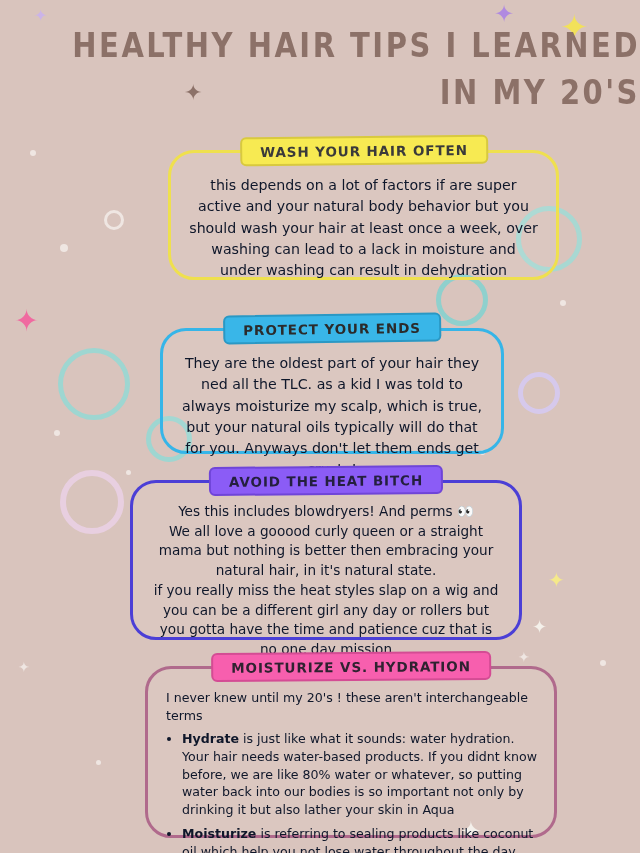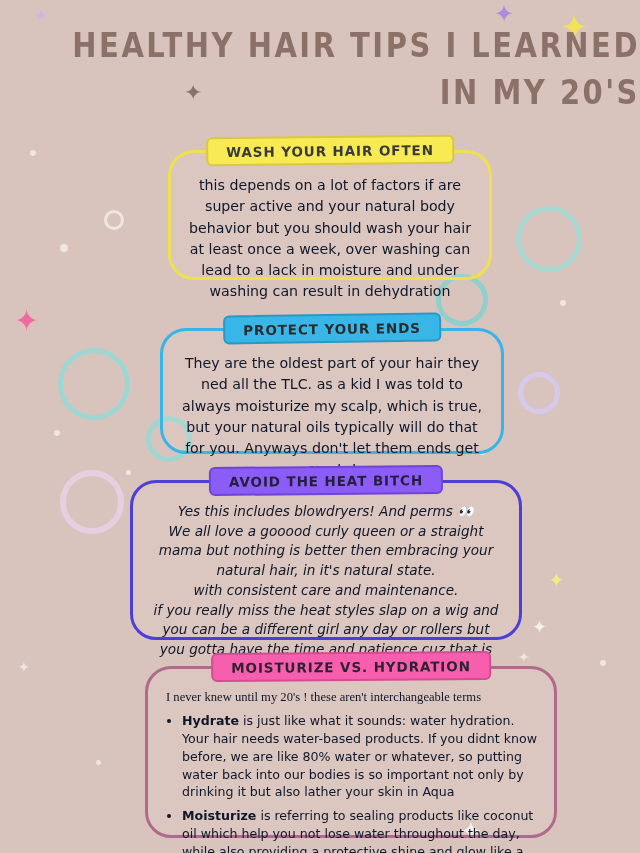--- a/index.html
+++ b/index.html
@@ -95,21 +95,21 @@
     text-align: center;
     font-size: 14.2px;
     line-height: 1.5;
     color: #0f172a;
   }
 
   
   #card-wash {
     left: 168px;
     top: 150px;
-    width: 324px;
+    width: 391px;
     height: 130px;
     border-color: #efe04e;
   }
   #card-wash .card-label {
     background: #f7ea52;
     border-color: #d8c93f;
     transform: translateX(-50%) rotate(-0.6deg);
   }
 
   
@@ -138,21 +138,20 @@
   #card-heat .card-label {
     background: #8b5cf6;
     border-color: #6f45d8;
     color: #241f3f;
     transform: translateX(-50%) rotate(-0.5deg);
   }
   #card-heat .card-body {
     font-size: 13.6px;
     line-height: 1.45;
     padding-top: 19px;
-    font-style: italic;
   }
 
   
   #card-moist {
     left: 104px;
     top: 666px;
     width: 412px;
     height: 172px;
     border-color: #b06a8c;
     margin-left: 41px;
@@ -165,21 +164,20 @@
   }
   #card-moist .card-body {
     text-align: left;
     font-size: 12.6px;
     line-height: 1.42;
     padding: 20px 16px 10px 16px;
   }
   #card-moist .intro {
     text-align: left;
     margin: 0 0 5px 2px;
-    font-family: Liberation Serif, serif;
   }
   #card-moist ul {
     margin: 0;
     padding-left: 18px;
   }
   #card-moist li {
     margin-bottom: 6px;
   }
   #card-moist li b {
     font-weight: bold;
@@ -231,21 +229,20 @@
   <div class="card" id="card-protect">
     <div class="card-label">Protect your ends</div>
     <div class="card-body">They are the oldest part of your hair they ned all the TLC. as a kid I was told to always moisturize my scalp, which is true, but your natural oils typically will do that for you. Anyways don't let them ends get crusty!</div>
   </div>
 
   <div class="card" id="card-heat">
     <div class="card-label">Avoid the heat bitch</div>
     <div class="card-body">
       <div>Yes this includes blowdryers!  And perms 👀</div>
       <div>We all love a gooood curly queen or a straight mama but nothing is better then embracing your natural hair, in it's natural state.</div>
-      <div>with consistent care and maintenance.</div>
       <div>if you really miss the heat styles slap on a wig and you can be a different girl any day or rollers but you gotta have the time and patience cuz that is no one day mission</div>
     </div>
   </div>
 
   <div class="card" id="card-moist">
     <div class="card-label">Moisturize vs. hydration</div>
     <div class="card-body">
       <p class="intro">I never knew until my 20's ! these aren't interchangeable terms</p>
       <ul>
         <li>

